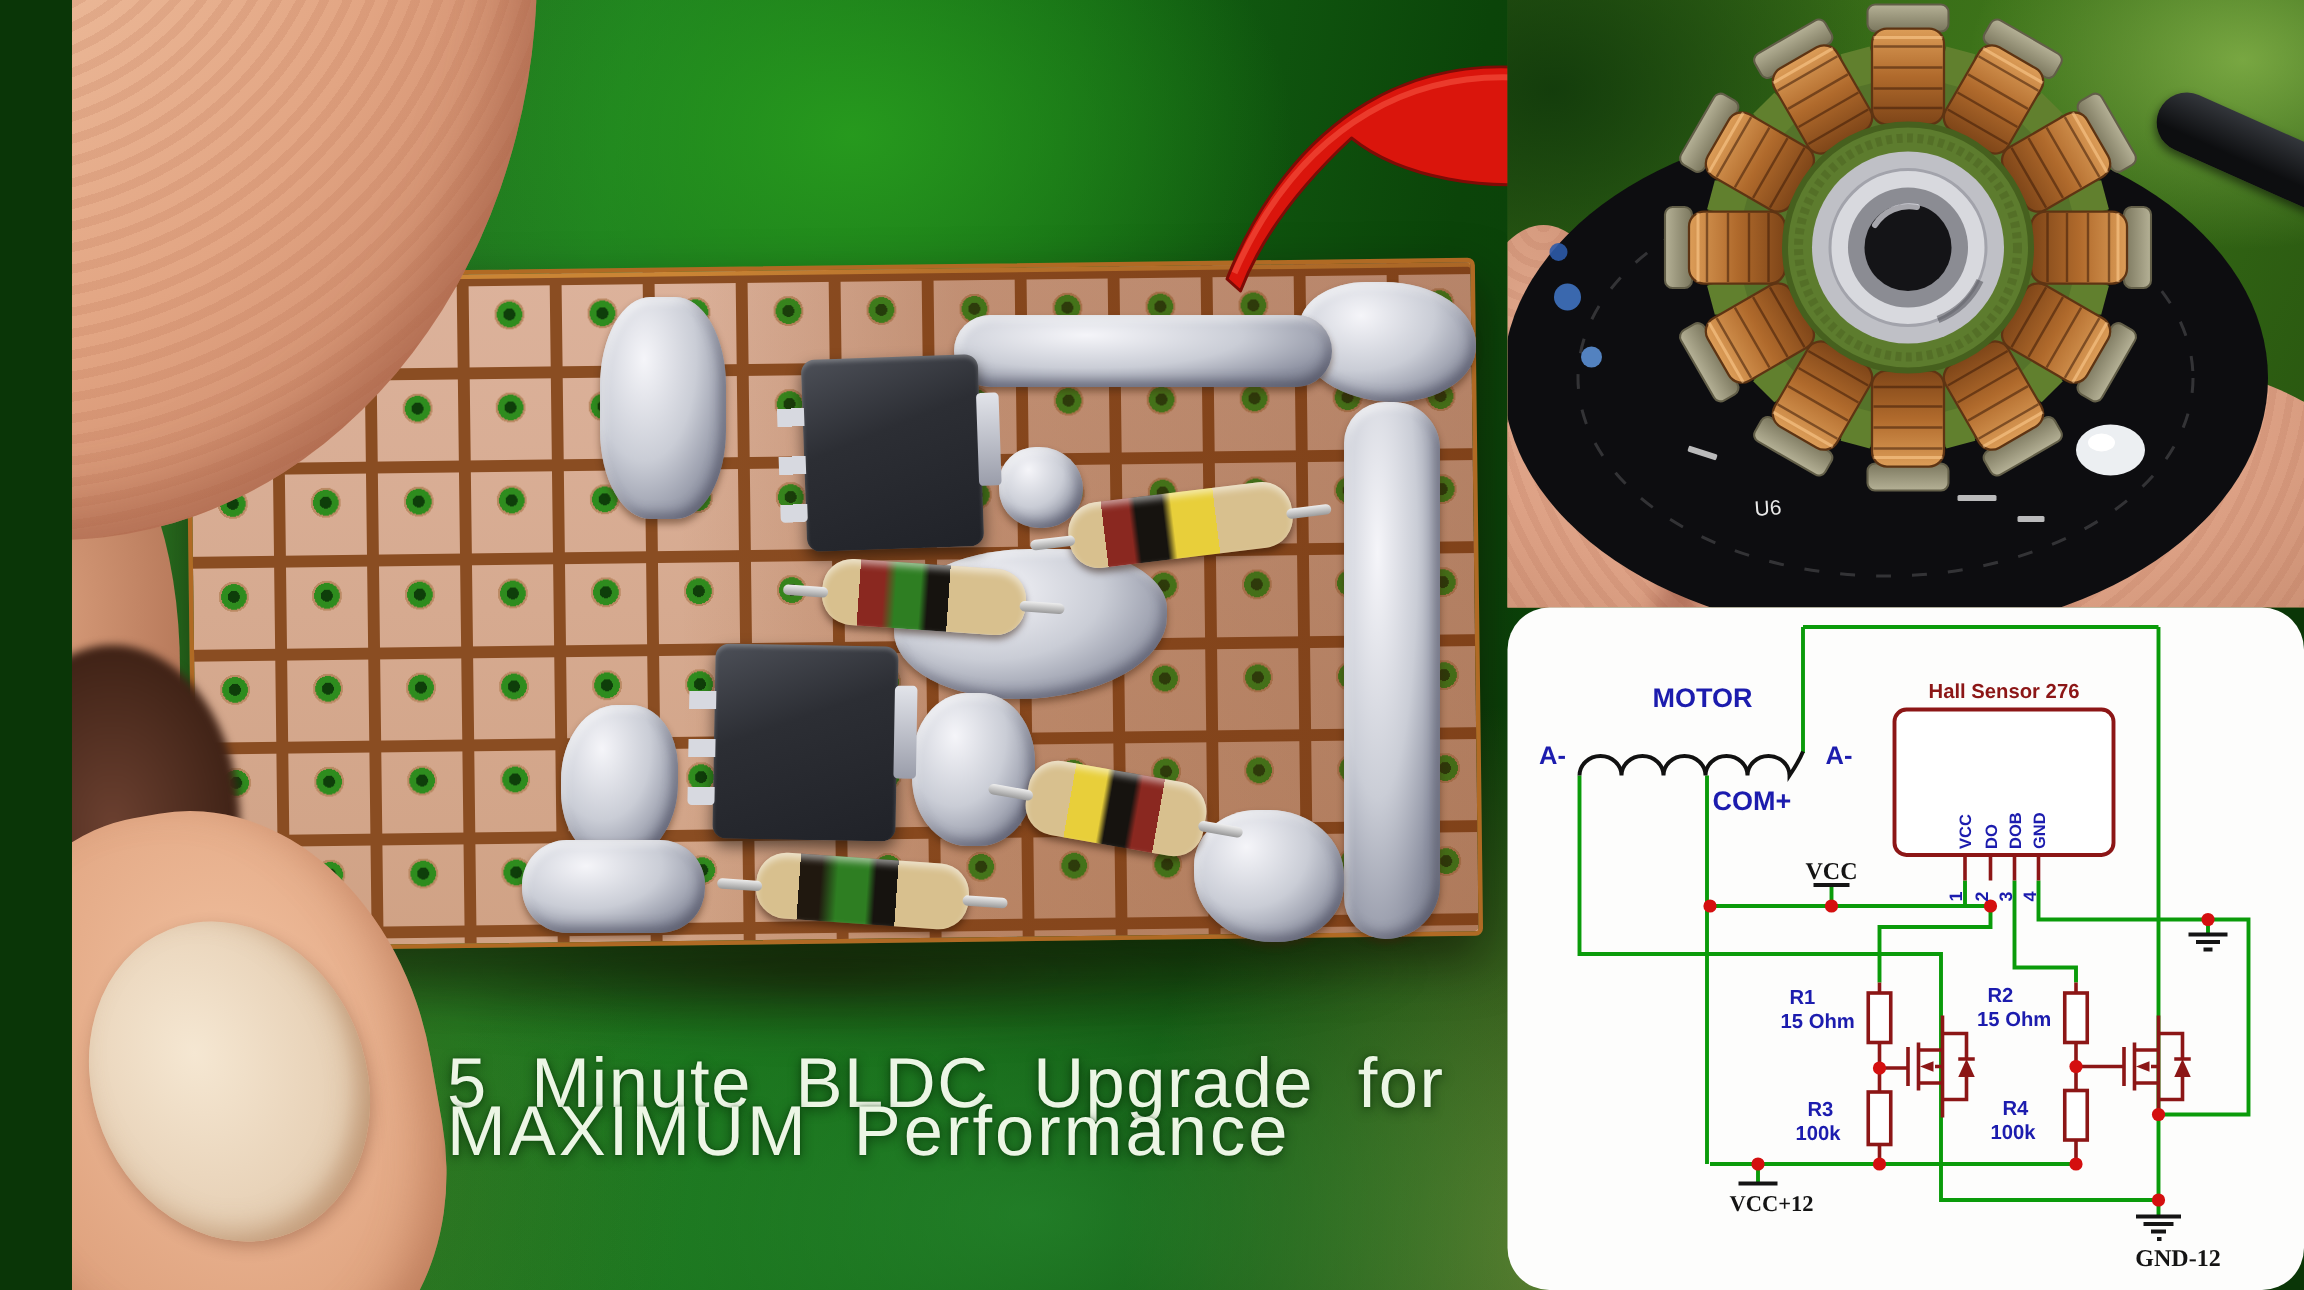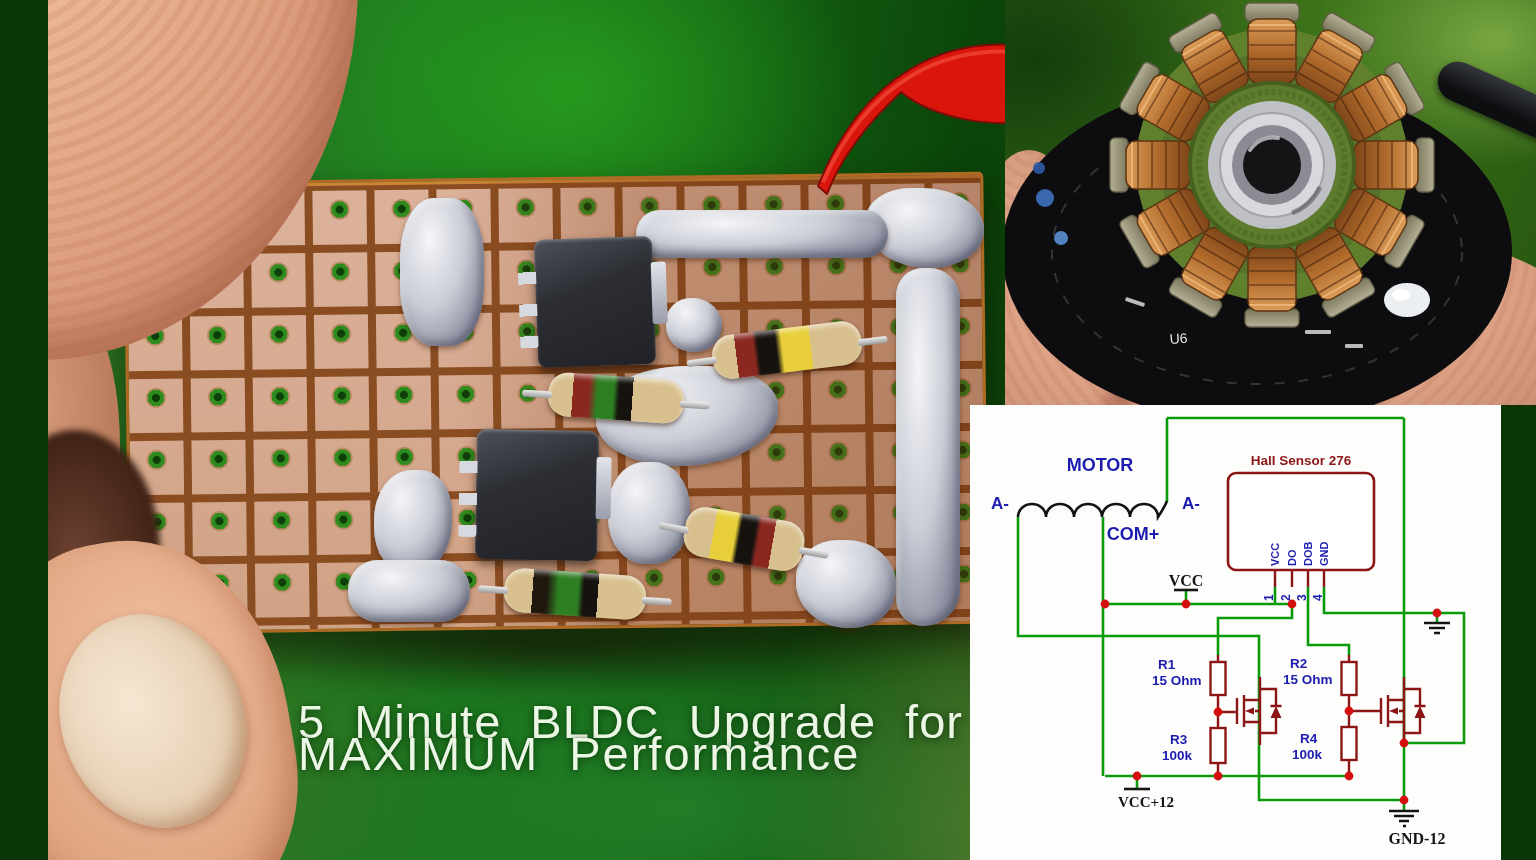--- a/index.html
+++ b/index.html
@@ -88,21 +88,21 @@
     background:repeating-radial-gradient(circle at 50% 0%, rgba(165,95,70,.13) 0 5px, rgba(0,0,0,0) 5px 12px);}
   .m-f-bottom{left:-30px;top:228px;width:600px;height:220px;border-radius:45% 40% 0 0;}
   .m-f-left{left:-36px;top:150px;width:120px;height:270px;border-radius:50%;
     background:radial-gradient(at 40% 30%, #e0a88c, #c98a6e 75%);}
   .m-gap{width:28px;height:180px;background:rgba(130,60,45,.4);filter:blur(7px);}
   .cable{left:428px;top:84px;width:150px;height:40px;border-radius:20px;transform:rotate(24deg);
     background:linear-gradient(#33363b,#0d0e10 70%);box-shadow:0 3px 6px rgba(0,0,0,.5);}
   .motor-svg{left:0;top:0;width:531px;height:405px;}
 
   
-  .schematic{left:970px;top:405px;width:531px;height:455px;background:#fdfdfc;}
+  .schematic{left:1005px;top:405px;width:531px;height:455px;background:#fdfdfc;border-radius:28px;}
   .schematic svg{left:0;top:0;width:531px;height:455px;}
   .sch-blue{font-family:"Liberation Sans",sans-serif;font-weight:bold;fill:#1c1cae;}
   .sch-serif{font-family:"Liberation Serif",serif;font-weight:600;fill:#141414;}
   .sch-red-t{font-family:"Liberation Sans",sans-serif;font-weight:bold;fill:#8c1616;}
 </style>
 </head>
 <body>
 
 <div class="stage">
 

